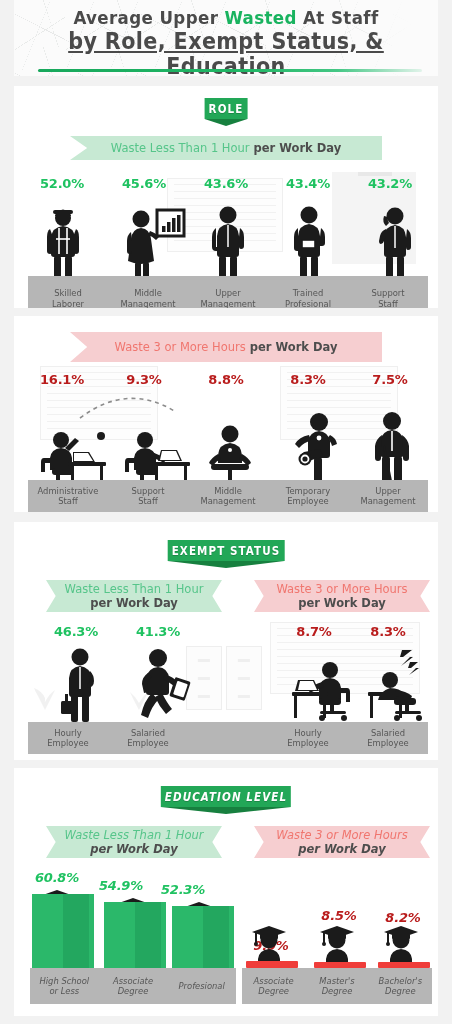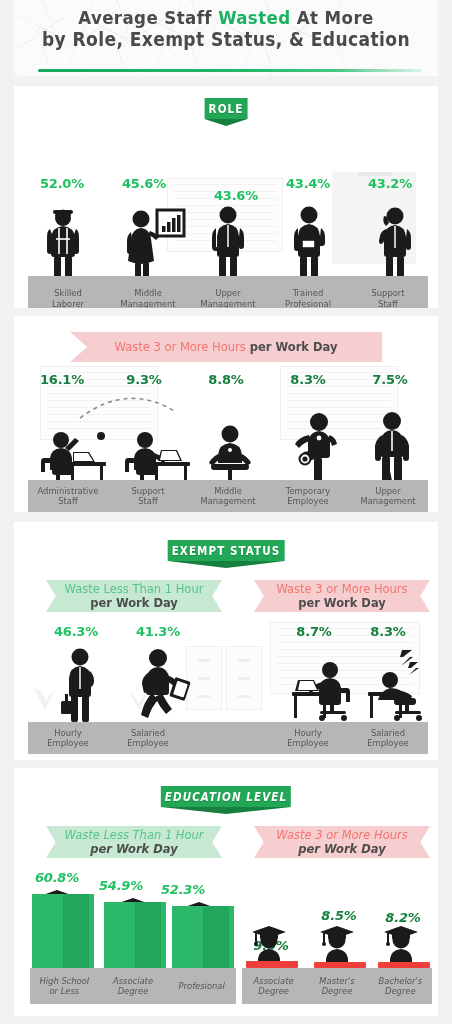--- a/index.html
+++ b/index.html
@@ -28,21 +28,21 @@
   }
   .header .fadeR{position:absolute;right:0;top:0;width:120px;height:100%;
     background:linear-gradient(90deg,rgba(251,251,251,0),#fbfbfb 78%);}
   .title{
     position:absolute;left:0;right:0;top:8px;text-align:center;
     font-family:"DejaVu Sans Condensed","Liberation Sans",sans-serif;
     font-weight:bold;color:#4a4a4a;line-height:1.12;
     letter-spacing:.4px;
   }
   .title .l1{font-size:18.5px;display:block;}
-  .title .l2{font-size:19px;display:block;}
+  .title .l2{font-size:23px;display:block;text-decoration:underline;}
   .title .hl{color:#19b35f;}
   .rule{
     position:absolute;left:24px;top:69px;width:384px;height:3px;
     background:linear-gradient(90deg,#18a85c 0%,#21b866 55%,#45c785 78%,rgba(80,200,140,.15) 100%);
     border-radius:2px;
   }
 
   
   .panel{position:absolute;left:14px;width:424px;background:#fff;}
   .pA{top:86px;height:222px;}
@@ -90,21 +90,21 @@
   }
   .floor .cell{
     flex:1;display:flex;flex-direction:column;align-items:center;justify-content:center;
     font-size:8.4px;line-height:1.25;color:#565656;text-align:center;
   }
   .pct{
     position:absolute;text-align:center;font-weight:bold;font-size:13px;
     letter-spacing:-.2px;
   }
   .pct.g{color:#1fc261;}
-  .pct.r{color:#15803d;}
+  .pct.r{color:#b91c1c;}
 
   
   .board{
     position:absolute;background:#fdfdfd;border:1px solid #efefef;
     overflow:hidden;
   }
   .board .lines{
     position:absolute;inset:5px 6px;
     background:repeating-linear-gradient(180deg,#f1f1f1 0,#f1f1f1 1px,transparent 1px,transparent 7px);
   }
@@ -131,47 +131,50 @@
 </head>
 <body>
 
 <div class="page">
 
   <div class="header">
     <div class="mesh"></div>
     <div class="fadeR"></div>
     <div class="title">
       <span class="l1">
-        <span>Average Staff </span><span class="hl">Wasted</span><span> At More</span>
+        <span>Average Upper </span><span class="hl">Wasted</span><span> At Staff</span>
       </span>
       <span class="l2">by Role, Exempt Status, &amp; Education</span>
     </div>
     <div class="rule"></div>
   </div>
 
   <div class="panel pA">
 
     <div class="tag" style="top:12px;">
       <div class="body">
           <span class="txt">ROLE</span>
         </div>
     </div>
 
+    <div class="ribbon green" style="left:56px;top:50px;width:312px;height:24px;">
+      <span><span class="k">Waste Less Than 1 Hour</span><span class="nb"> per Work Day</span></span>
+    </div>
 
     <div class="scene" style="left:0;top:86px;width:424px;height:136px;">
 
       <div class="board" style="left:153px;top:6px;width:114px;height:72px;">
           <div class="lines"></div>
         </div>
       <div class="shade" style="left:318px;top:0;width:84px;height:92px;"></div>
       <div class="shade" style="left:344px;top:-4px;width:34px;height:8px;background:#e8e8e8;"></div>
 
       <div class="pct g" style="left:10px;top:4px;width:76px;">52.0%</div>
       <div class="pct g" style="left:92px;top:4px;width:76px;">45.6%</div>
-      <div class="pct g" style="left:184px;top:4px;width:76px;margin-top:12px;">43.6%</div>
+      <div class="pct g" style="left:174px;top:4px;width:76px;">43.6%</div>
       <div class="pct g" style="left:256px;top:4px;width:76px;">43.4%</div>
       <div class="pct g" style="left:338px;top:4px;width:76px;">43.2%</div>
 
       <div class="fig" style="left:26px;bottom:22px;">
         <svg width="46" height="82" viewBox="0 0 46 82">
           <g fill="#1b1b1b">
             <path d="M16 9 q7-7 14 0 l1 3 h-16z"></path>
             <circle cx="23" cy="14" r="8"></circle>
             <rect x="13" y="6" width="20" height="4" rx="2"></rect>
             <path d="M23 22 q-11 1-12 12 l0 16 q0 3 3 3 l18 0 q3 0 3-3 l0-16 q-1-11-12-12z"></path>

